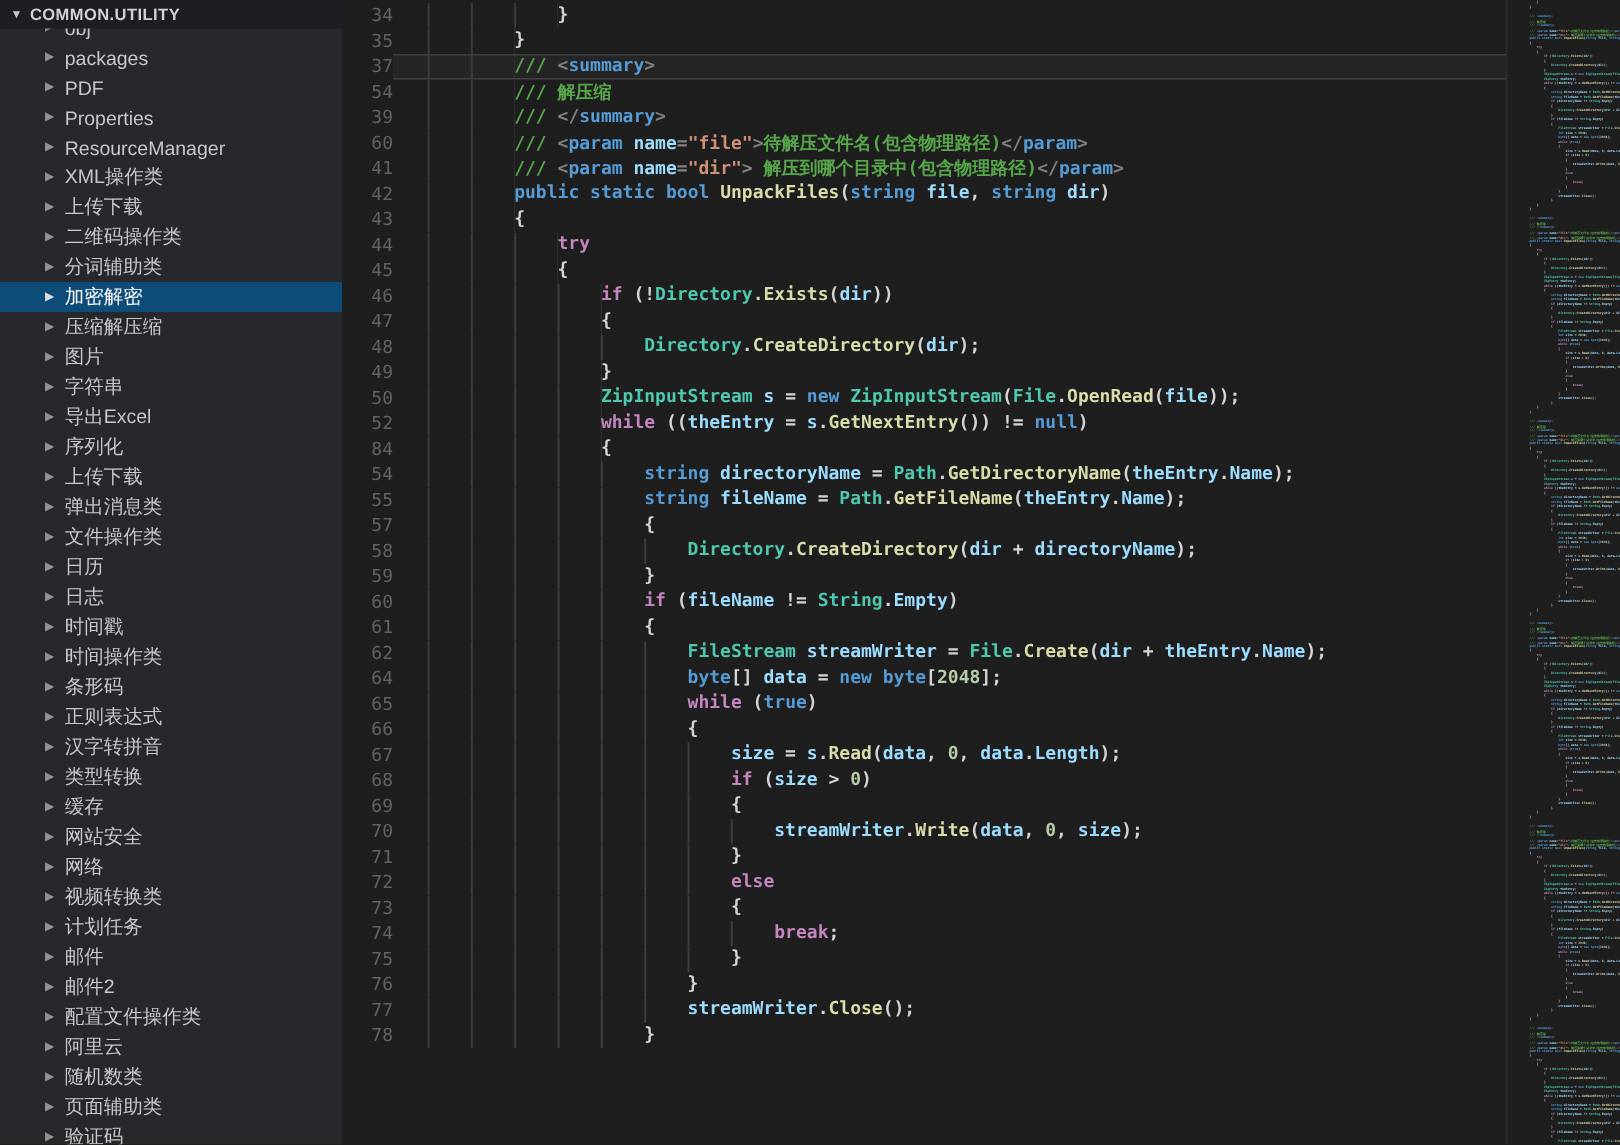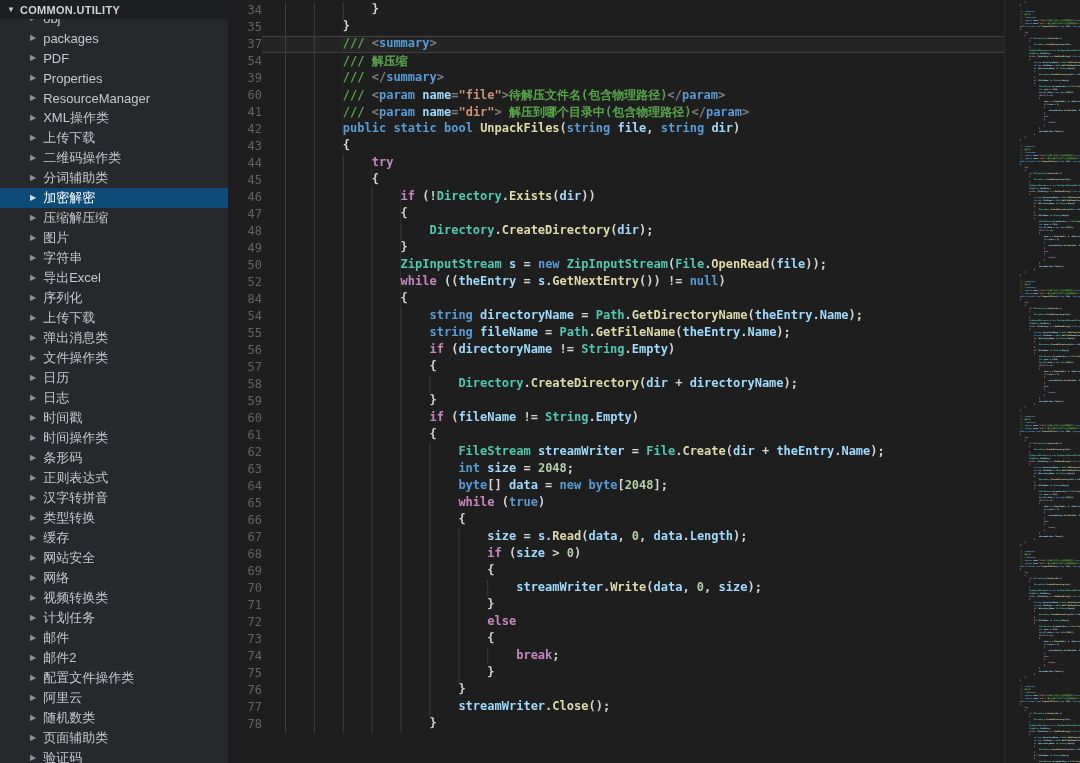--- a/index.html
+++ b/index.html
@@ -296,24 +296,20 @@
         </div>
         <div class="row">
           <span class="ln">54</span>
           <span class="cell"><span class="indent" style="width: 20ch;"></span><span class="tk-k">string</span><span class="tk-p"> </span><span class="tk-v">directoryName</span><span class="tk-p"> = </span><span class="tk-t">Path</span><span class="tk-p">.</span><span class="tk-m">GetDirectoryName</span><span class="tk-p">(</span><span class="tk-v">theEntry</span><span class="tk-p">.</span><span class="tk-v">Name</span><span class="tk-p">);</span></span>
         </div>
         <div class="row">
           <span class="ln">55</span>
           <span class="cell"><span class="indent" style="width: 20ch;"></span><span class="tk-k">string</span><span class="tk-p"> </span><span class="tk-v">fileName</span><span class="tk-p"> = </span><span class="tk-t">Path</span><span class="tk-p">.</span><span class="tk-m">GetFileName</span><span class="tk-p">(</span><span class="tk-v">theEntry</span><span class="tk-p">.</span><span class="tk-v">Name</span><span class="tk-p">);</span></span>
         </div>
         <div class="row">
-          <span class="ln">56</span>
-          <span class="cell"><span class="indent" style="width: 20ch;"></span><span class="tk-c">if</span><span class="tk-p"> (</span><span class="tk-v">directoryName</span><span class="tk-p"> != </span><span class="tk-t">String</span><span class="tk-p">.</span><span class="tk-v">Empty</span><span class="tk-p">)</span></span>
-        </div>
-        <div class="row">
           <span class="ln">57</span>
           <span class="cell"><span class="indent" style="width: 20ch;"></span><span class="tk-p">{</span></span>
         </div>
         <div class="row">
           <span class="ln">58</span>
           <span class="cell"><span class="indent" style="width: 24ch;"></span><span class="tk-t">Directory</span><span class="tk-p">.</span><span class="tk-m">CreateDirectory</span><span class="tk-p">(</span><span class="tk-v">dir</span><span class="tk-p"> + </span><span class="tk-v">directoryName</span><span class="tk-p">);</span></span>
         </div>
         <div class="row">
           <span class="ln">59</span>
           <span class="cell"><span class="indent" style="width: 20ch;"></span><span class="tk-p">}</span></span>
@@ -322,24 +318,20 @@
           <span class="ln">60</span>
           <span class="cell"><span class="indent" style="width: 20ch;"></span><span class="tk-c">if</span><span class="tk-p"> (</span><span class="tk-v">fileName</span><span class="tk-p"> != </span><span class="tk-t">String</span><span class="tk-p">.</span><span class="tk-v">Empty</span><span class="tk-p">)</span></span>
         </div>
         <div class="row">
           <span class="ln">61</span>
           <span class="cell"><span class="indent" style="width: 20ch;"></span><span class="tk-p">{</span></span>
         </div>
         <div class="row">
           <span class="ln">62</span>
           <span class="cell"><span class="indent" style="width: 24ch;"></span><span class="tk-t">FileStream</span><span class="tk-p"> </span><span class="tk-v">streamWriter</span><span class="tk-p"> = </span><span class="tk-t">File</span><span class="tk-p">.</span><span class="tk-m">Create</span><span class="tk-p">(</span><span class="tk-v">dir</span><span class="tk-p"> + </span><span class="tk-v">theEntry</span><span class="tk-p">.</span><span class="tk-v">Name</span><span class="tk-p">);</span></span>
-        </div>
-        <div class="row">
-          <span class="ln">63</span>
-          <span class="cell"><span class="indent" style="width: 24ch;"></span><span class="tk-k">int</span><span class="tk-p"> </span><span class="tk-v">size</span><span class="tk-p"> = </span><span class="tk-n">2048</span><span class="tk-p">;</span></span>
         </div>
         <div class="row">
           <span class="ln">64</span>
           <span class="cell"><span class="indent" style="width: 24ch;"></span><span class="tk-k">byte</span><span class="tk-p">[] </span><span class="tk-v">data</span><span class="tk-p"> = </span><span class="tk-k">new</span><span class="tk-p"> </span><span class="tk-k">byte</span><span class="tk-p">[</span><span class="tk-n">2048</span><span class="tk-p">];</span></span>
         </div>
         <div class="row">
           <span class="ln">65</span>
           <span class="cell"><span class="indent" style="width: 24ch;"></span><span class="tk-c">while</span><span class="tk-p"> (</span><span class="tk-k">true</span><span class="tk-p">)</span></span>
         </div>
         <div class="row">

